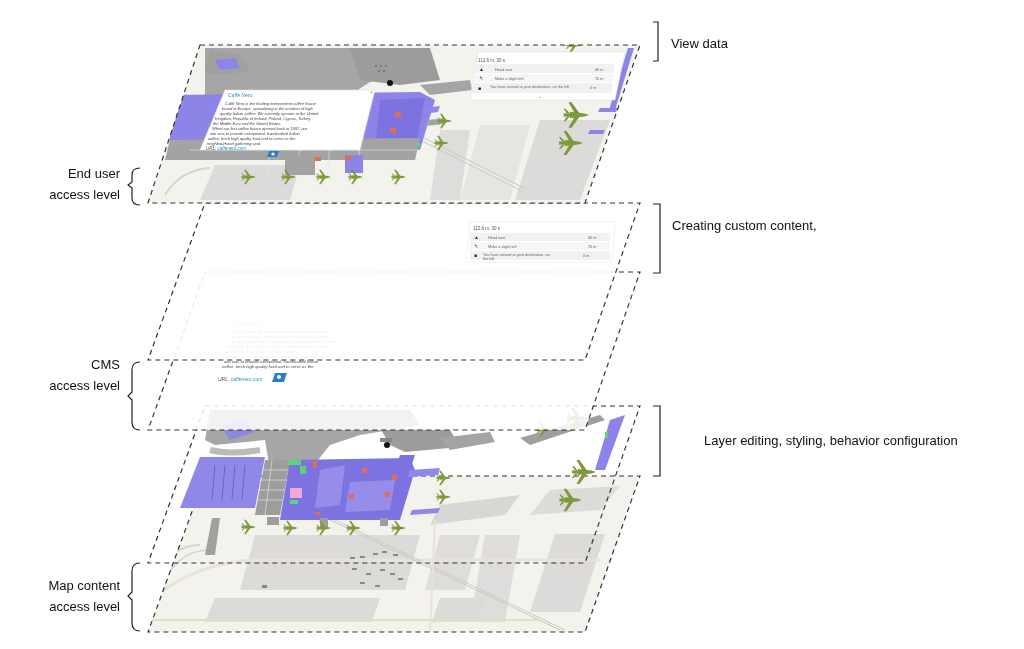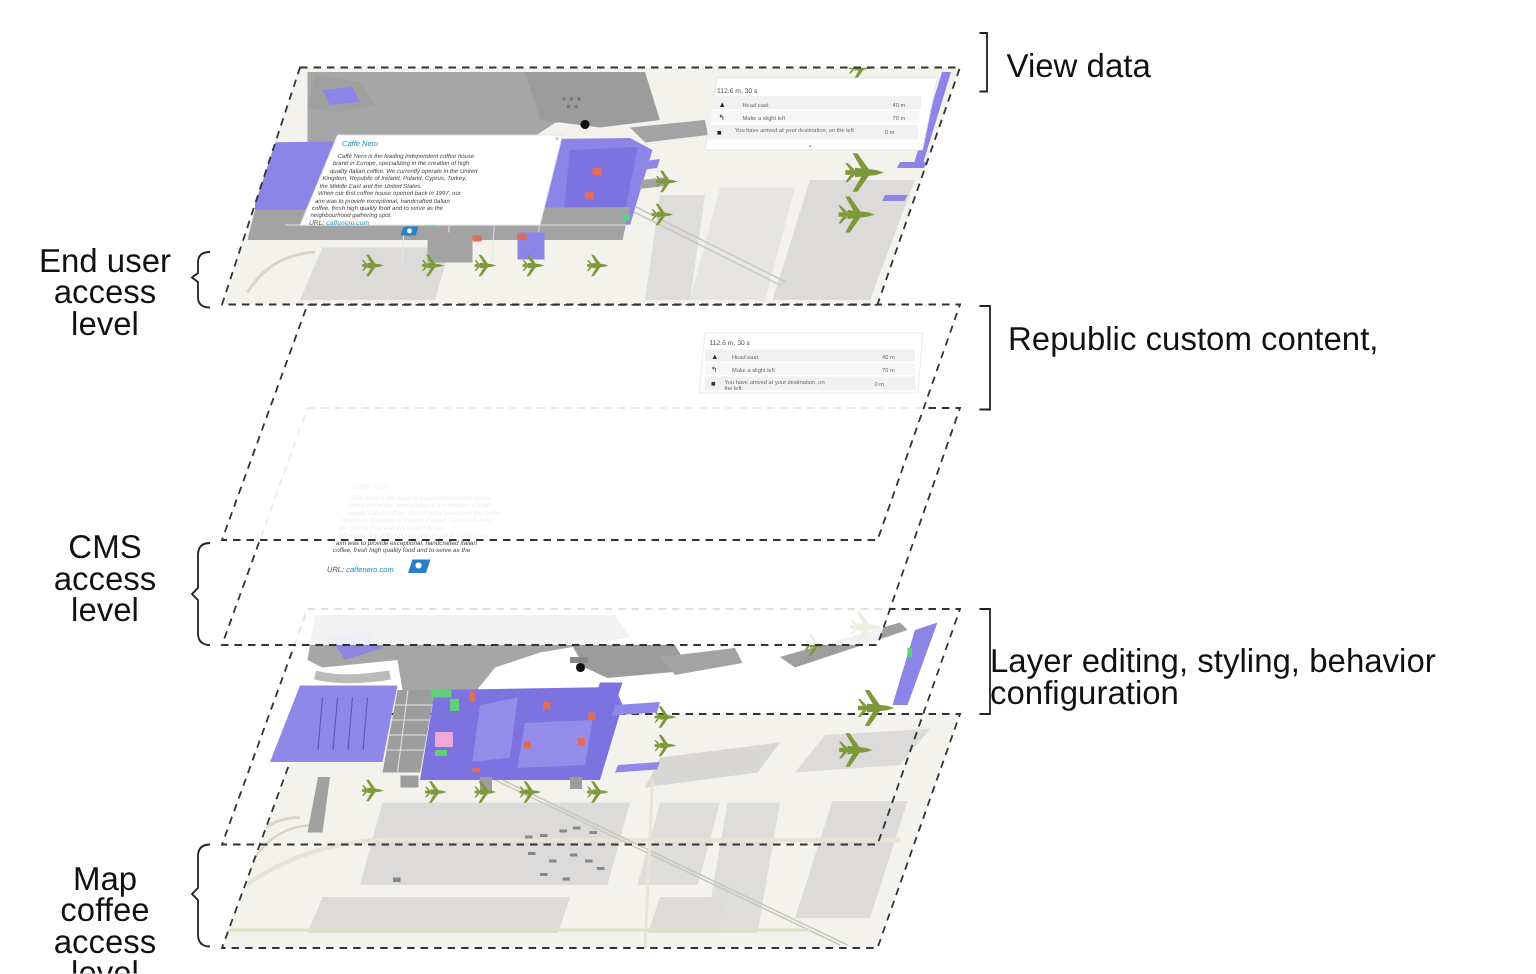--- a/index.html
+++ b/index.html
@@ -1,20 +1,20 @@
 <!DOCTYPE html>
 <html><head>
 <meta charset="utf-8">
 <style>
   html, body { margin:0; padding:0; background:#ffffff; }
   body { width:1024px; height:649px; position:relative; overflow:hidden;
          font-family: "Liberation Sans", "DejaVu Sans", sans-serif; color:#111; }
   #stage { position:absolute; left:0; top:0; width:1024px; height:649px; }
-  .label { position:absolute; font-size:22px; line-height:21px; color:#111; }
-  .label.left { text-align:center; }
+  .label { position:absolute; font-size:13px; line-height:21px; color:#111; }
+  .label.left { text-align:right; }
   .popup-text { font-family: "Liberation Sans", sans-serif; }
 </style>
 </head>
 <body>
 
 <div id="stage">
 <svg width="1024" height="649" viewBox="0 0 1024 649" xmlns="http://www.w3.org/2000/svg">
   <defs>
 
     <clipPath id="clipP1">
@@ -306,27 +306,27 @@
 
 <div class="label left" style="left:20px; top:163px; width:100px;">
   <div>End user</div>
   <div>access level</div>
 </div>
 <div class="label left" style="left:20px; top:354px; width:100px;">
   <div>CMS</div>
   <div>access level</div>
 </div>
 <div class="label left" style="left:20px; top:575px; width:100px;">
-  <div>Map coffee</div>
+  <div>Map content</div>
   <div>access level</div>
 </div>
 
 
 <div class="label" style="left:671px; top:33px;">
   <div>View data</div>
 </div>
 <div class="label" style="left:672px; top:215px;">
-  <div>Republic custom content,</div>
-</div>
-<div class="label" style="left:660px; top:430px;">
+  <div>Creating custom content,</div>
+</div>
+<div class="label" style="left:704px; top:430px;">
   <div>Layer editing, styling, behavior configuration</div>
 </div>
 </div>
 
 </body></html>

